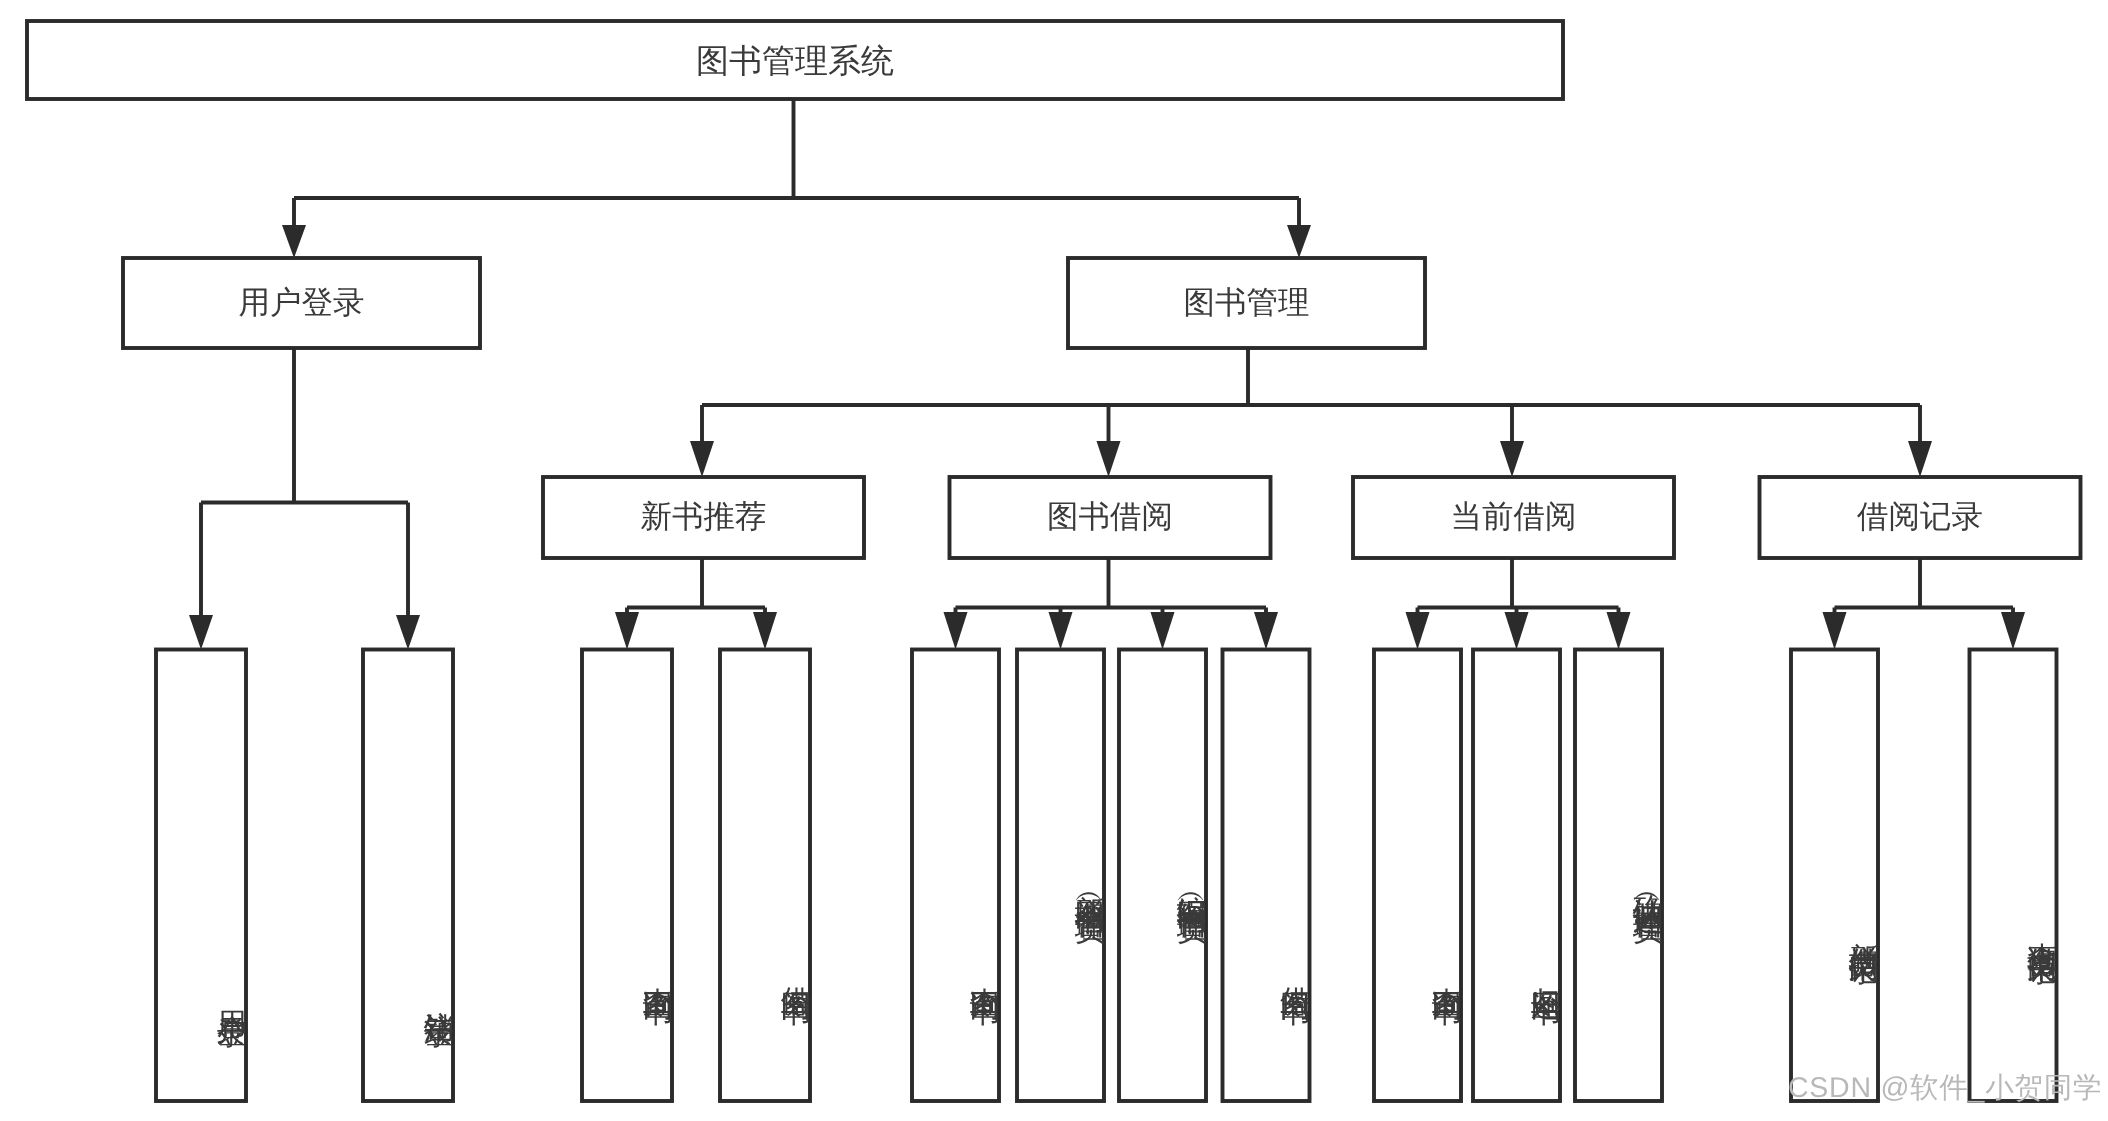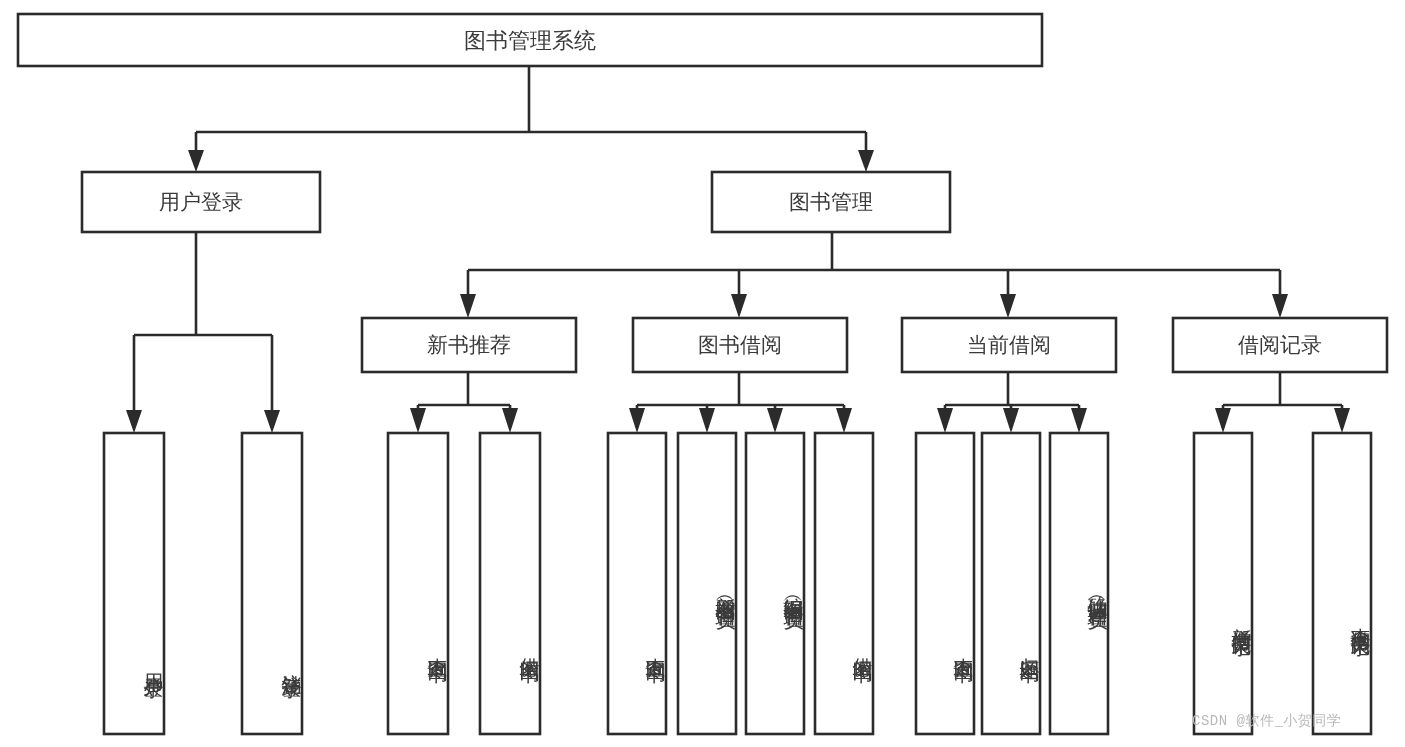--- a/index.html
+++ b/index.html
@@ -68,22 +68,22 @@
     letter-spacing: 2px;
     color: #3a3a3a;
     white-space: nowrap;
     display: flex;
     align-items: flex-start;
     justify-content: center;
     pointer-events: none;
   }
   .watermark {
     position: absolute;
-    font-family: Liberation Mono, monospace;
-    font-size: 14px;
+    font-family: Liberation Sans, sans-serif;
+    font-size: 19px;
     color: #b8b8b8;
     white-space: nowrap;
     left: 1192px;
     top: 712px;
     letter-spacing: 0.5px;
   }
 </style>
 </head>
 <body>
 

